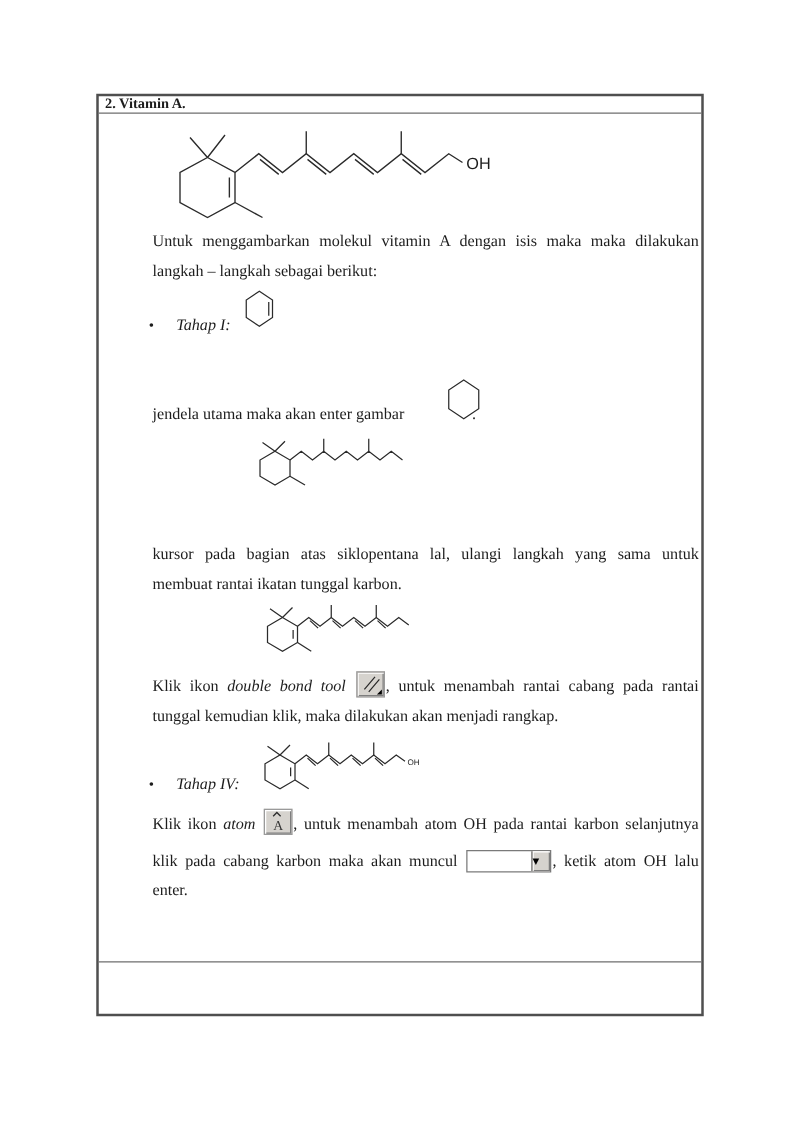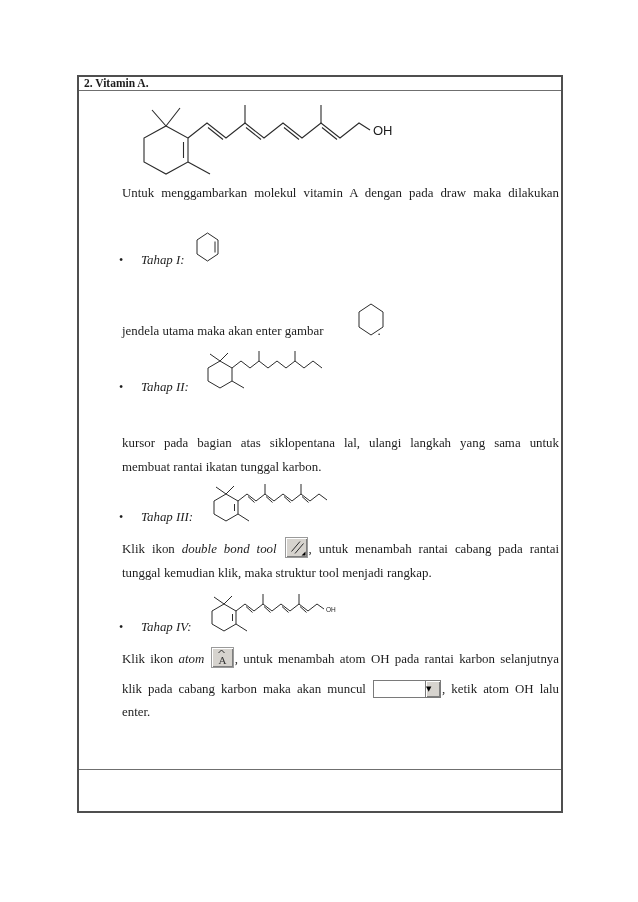--- a/index.html
+++ b/index.html
@@ -52,21 +52,22 @@
       <path d="M65.5,46 L65.5,62"></path>
       <path d="M48,30 L34,14 M48,30 L62,12"></path>
       <path d="M70,66 L92,78"></path>
       <path d="M70,42 L89,27 L108,42 L127,27 L146,42 L165,27 L184,42 L203,27 L222,42 L241,27 L252,34"></path>
       <path d="M127,27 L127,9 M203,27 L203,9"></path>
       <path d="M90,31.5 L105,43.5 M128,31.5 L143,43.5 M166,31.5 L181,43.5 M204,31.5 L219,43.5"></path>
     </g>
     <text class="oh-main" x="255" y="39">OH</text>
   </svg>
 
-  <div class="ln just" style="top:180px">Untuk menggambarkan molekul vitamin A dengan pada draw maka dilakukan</div>
+  <div class="ln just" style="top:180px">Untuk menggambarkan molekul vitamin A dengan isis maka maka dilakukan</div>
+  <div class="ln" style="top:204px">langkah – langkah sebagai berikut:</div>
 
   <svg class="structure" style="left:194px;top:231px" width="27" height="32" viewBox="0 0 27 32">
     <g class="mol-s">
       <path d="M13.5,2 L24,9 L24,23 L13.5,30 L3,23 L3,9 Z"></path>
       <path d="M21,10.5 L21,21.5"></path>
     </g>
   </svg>
 
   <div class="bullet-ln" style="top:247px"><span class="bullet">•</span><span class="ital">Tahap I:</span></div>
 
@@ -80,48 +81,46 @@
   <svg class="structure" style="left:196px;top:347px" width="130" height="50" viewBox="0 0 130 50">
     <g class="mol-s">
       <path d="M24,14 L36,21 L36,34 L24,41 L12,34 L12,21 Z"></path>
       <path d="M24,14 L14,7 M24,14 L32,6"></path>
       <path d="M36,34 L48,41"></path>
       <path d="M36,21 L45,14 L54,21 L63,14 L72,21 L81,14 L90,21 L99,14 L108,21 L117,14 L126,21"></path>
       <path d="M63,14 L63,4 M99,14 L99,4"></path>
     </g>
   </svg>
 
-  <div class="bullet-ln" style="top:374px"><span class="bullet">•</span><span class="ital">Tahap II:</span></div>
 
 
   <div class="ln just" style="top:430px">kursor pada bagian atas siklopentana lal, ulangi langkah yang sama untuk</div>
   <div class="ln" style="top:454px">membuat rantai ikatan tunggal karbon.</div>
 
   <svg class="structure" style="left:202px;top:479px" width="126" height="48" viewBox="0 0 126 48">
     <g class="mol-s">
       <path d="M24,15 L36,22 L36,35 L24,42 L12,35 L12,22 Z"></path>
       <path d="M32.5,25 L32.5,32"></path>
       <path d="M24,15 L14,8 M24,15 L32,7"></path>
       <path d="M36,35 L47,42"></path>
       <path d="M36,22 L45,15 L54,22 L63,15 L72,22 L81,15 L90,22 L99,15 L108,22 L117,15 L125,21"></path>
       <path d="M63,15 L63,5 M99,15 L99,5"></path>
       <path d="M46,17.5 L52.5,23.5 M64,17.5 L70.5,23.5 M82,17.5 L88.5,23.5 M100,17.5 L106.5,23.5"></path>
     </g>
   </svg>
 
-  <div class="bullet-ln" style="top:504px"><span class="bullet">•</span><span class="ital">Tahap III:</span></div>
 
   <div class="ln just" style="top:536px"><span>Klik ikon</span> <span class="ital">double bond tool</span>
     <span class="toolbtn"><svg width="21" height="19" viewBox="0 0 21 19">
           <path class="mol-s" d="M5.5,13.5 L14,3.5 M9,15.5 L17.5,5.5"></path>
           <path d="M15.5,17.5 L19.5,17.5 L19.5,13.5 Z" fill="#000" stroke="none"></path>
         </svg></span><span>, untuk menambah rantai cabang pada rantai</span>
   </div>
 
-  <div class="ln" style="top:560px">tunggal kemudian klik, maka struktur tool menjadi rangkap.</div>
+  <div class="ln" style="top:560px">tunggal kemudian klik, maka dilakukan akan menjadi rangkap.</div>
 
   <svg class="structure" style="left:200px;top:589px" width="136" height="52" viewBox="0 0 136 52">
     <g class="mol-s">
       <path d="M24,15 L36,22 L36,35 L24,42 L12,35 L12,22 Z"></path>
       <path d="M32.5,25 L32.5,32"></path>
       <path d="M24,15 L14,8 M24,15 L32,7"></path>
       <path d="M36,35 L47,42"></path>
       <path d="M36,22 L45,15 L54,22 L63,15 L72,22 L81,15 L90,22 L99,15 L108,22 L117,15 L124,20"></path>
       <path d="M63,15 L63,5 M99,15 L99,5"></path>
       <path d="M46,17.5 L52.5,23.5 M64,17.5 L70.5,23.5 M82,17.5 L88.5,23.5 M100,17.5 L106.5,23.5"></path>

